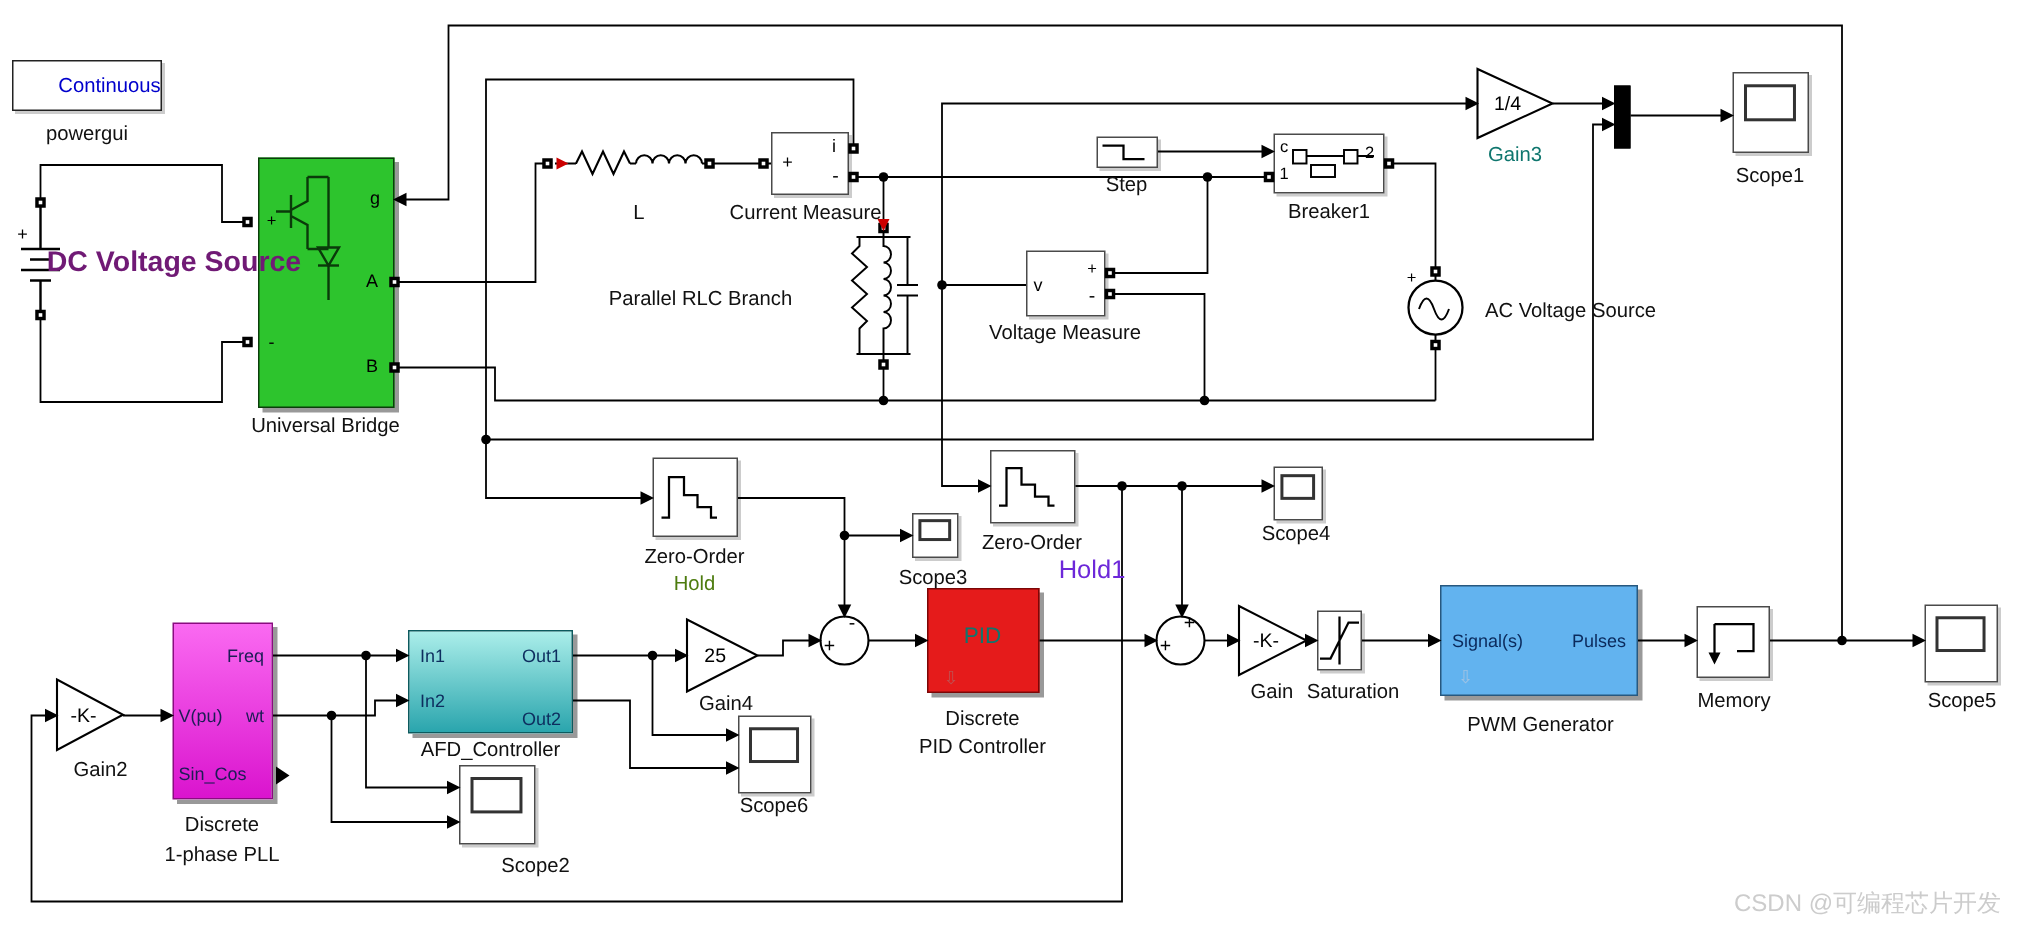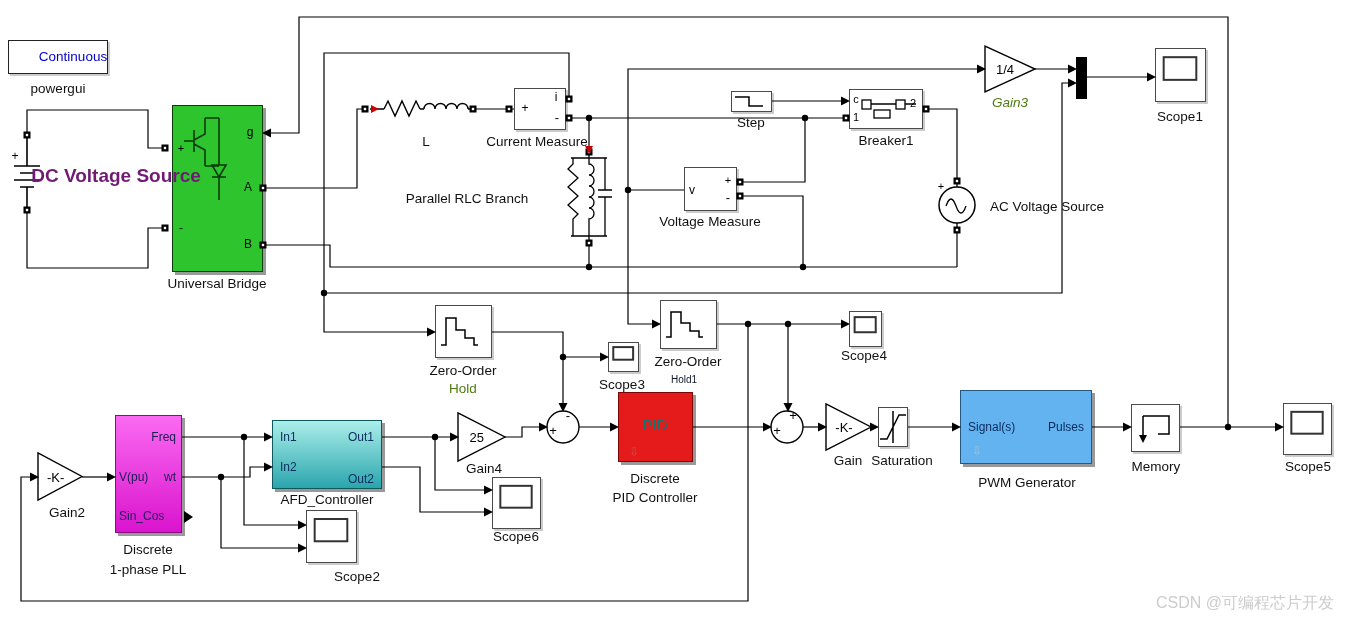--- a/index.html
+++ b/index.html
@@ -227,27 +227,27 @@
     <span class="btx" style="left: 58px; top: 89px; font-size: 13.5px; color: rgb(17, 17, 17); transform: translate(-50%, -50%);">powergui</span>
     <span class="btx" style="left: 116px; top: 175px; font-size: 19px; color: #701a75; transform: translate(-50%, -50%); font-weight: bold;">DC Voltage Source</span>
     <span class="btx" style="left: 217px; top: 284px; font-size: 13.5px; color: rgb(17, 17, 17); transform: translate(-50%, -50%);">Universal Bridge</span>
     <span class="btx" style="left: 426px; top: 142px; font-size: 13.5px; color: rgb(17, 17, 17); transform: translate(-50%, -50%);">L</span>
     <span class="btx" style="left: 537px; top: 142px; font-size: 13.5px; color: rgb(17, 17, 17); transform: translate(-50%, -50%);">Current Measure</span>
     <span class="btx" style="left: 467px; top: 199px; font-size: 13.5px; color: rgb(17, 17, 17); transform: translate(-50%, -50%);">Parallel RLC Branch</span>
     <span class="btx" style="left: 710px; top: 222px; font-size: 13.5px; color: rgb(17, 17, 17); transform: translate(-50%, -50%);">Voltage Measure</span>
     <span class="btx" style="left: 751px; top: 123px; font-size: 13.5px; color: rgb(17, 17, 17); transform: translate(-50%, -50%);">Step</span>
     <span class="btx" style="left: 886px; top: 141px; font-size: 13.5px; color: rgb(17, 17, 17); transform: translate(-50%, -50%);">Breaker1</span>
     <span class="btx" style="left: 1047px; top: 207px; font-size: 13.5px; color: rgb(17, 17, 17); transform: translate(-50%, -50%);">AC Voltage Source</span>
-    <span class="btx" style="left: 1010px; top: 103px; font-size: 13.5px; color: #4d7c0f; transform: translate(-50%, -50%); font-style: italic;">Gain3</span>
+    <span class="btx" style="left: 1010px; top: 103px; font-size: 13.5px; color: #0f766e; transform: translate(-50%, -50%);">Gain3</span>
     <span class="btx" style="left: 1180px; top: 117px; font-size: 13.5px; color: rgb(17, 17, 17); transform: translate(-50%, -50%);">Scope1</span>
     <span class="btx" style="left: 463px; top: 371px; font-size: 13.5px; color: rgb(17, 17, 17); transform: translate(-50%, -50%);">Zero-Order</span>
     <span class="btx" style="left: 463px; top: 389px; font-size: 13.5px; color: #4d7c0f; transform: translate(-50%, -50%);">Hold</span>
     <span class="btx" style="left: 622px; top: 385px; font-size: 13.5px; color: rgb(17, 17, 17); transform: translate(-50%, -50%);">Scope3</span>
     <span class="btx" style="left: 688px; top: 362px; font-size: 13.5px; color: rgb(17, 17, 17); transform: translate(-50%, -50%);">Zero-Order</span>
-    <span class="btx" style="left: 684px; top: 380px; font-size: 10px; color: #0f172a; transform: translate(-50%, -50%);">Hold1</span>
+    <span class="btx" style="left: 728px; top: 380px; font-size: 17px; color: #6d28d9; transform: translate(-50%, -50%);">Hold1</span>
     <span class="btx" style="left: 864px; top: 356px; font-size: 13.5px; color: rgb(17, 17, 17); transform: translate(-50%, -50%);">Scope4</span>
     <span class="btx" style="left: 67px; top: 513px; font-size: 13.5px; color: rgb(17, 17, 17); transform: translate(-50%, -50%);">Gain2</span>
     <span class="btx" style="left: 148px; top: 550px; font-size: 13.5px; color: rgb(17, 17, 17); transform: translate(-50%, -50%);">Discrete</span>
     <span class="btx" style="left: 148px; top: 570px; font-size: 13.5px; color: rgb(17, 17, 17); transform: translate(-50%, -50%);">1-phase PLL</span>
     <span class="btx" style="left: 327px; top: 500px; font-size: 13.5px; color: rgb(17, 17, 17); transform: translate(-50%, -50%);">AFD_Controller</span>
     <span class="btx" style="left: 331px; top: 577px; font-size: 13.5px; color: rgb(17, 17, 17); transform: translate(-50%, -50%); margin-left: 26px;">Scope2</span>
     <span class="btx" style="left: 484px; top: 469px; font-size: 13.5px; color: rgb(17, 17, 17); transform: translate(-50%, -50%);">Gain4</span>
     <span class="btx" style="left: 516px; top: 537px; font-size: 13.5px; color: rgb(17, 17, 17); transform: translate(-50%, -50%);">Scope6</span>
     <span class="btx" style="left: 655px; top: 479px; font-size: 13.5px; color: rgb(17, 17, 17); transform: translate(-50%, -50%);">Discrete</span>
     <span class="btx" style="left: 655px; top: 498px; font-size: 13.5px; color: rgb(17, 17, 17); transform: translate(-50%, -50%);">PID Controller</span>

